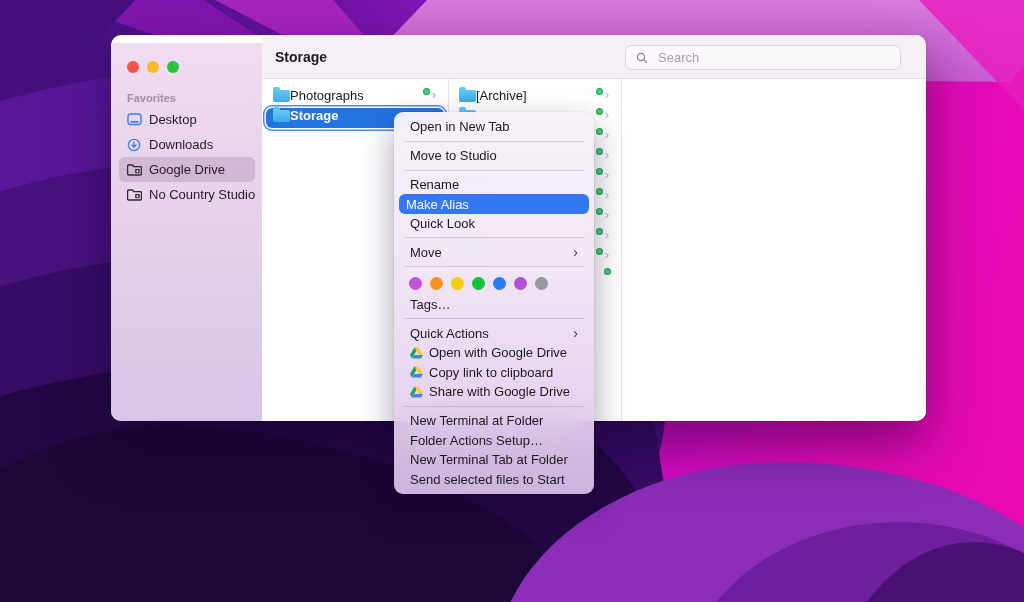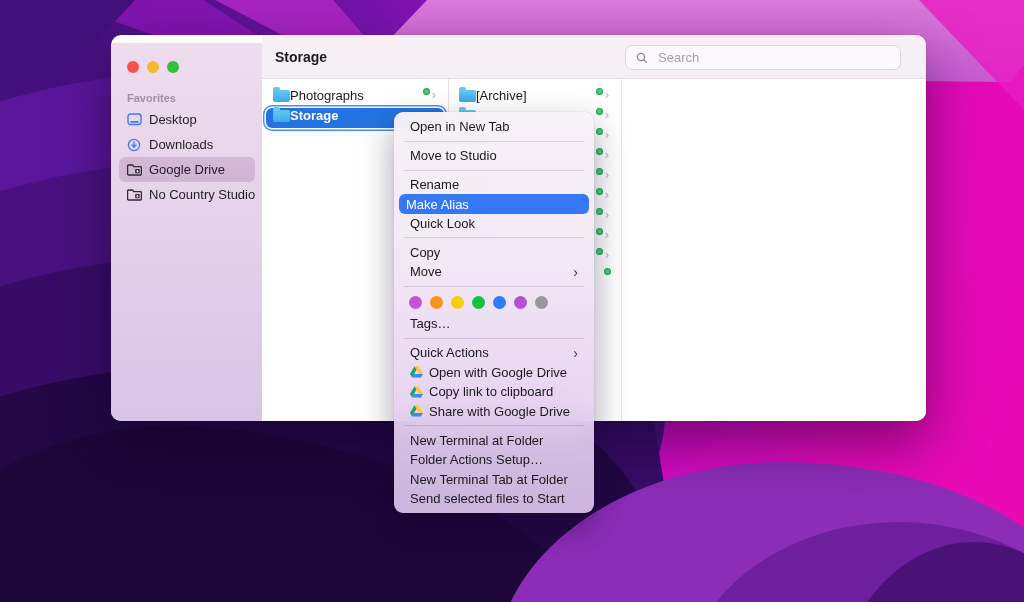--- a/index.html
+++ b/index.html
@@ -268,23 +268,20 @@
         <span class="mlbl">Rename</span>
       </div>
       <div class="mi hl">
         <span class="mlbl">Make Alias</span>
       </div>
       <div class="mi">
         <span class="mlbl">Quick Look</span>
       </div>
       <div class="msep"></div>
       <div class="mi">
-        <span class="mlbl">Copy</span>
-      </div>
-      <div class="mi">
         <span class="mlbl">Move</span>
         <span class="sub">›</span>
       </div>
       <div class="msep"></div>
       <div class="tagrow">
         <span class="tagdot" style="background: rgb(197, 83, 218);"></span>
         <span class="tagdot" style="background: rgb(247, 148, 29);"></span>
         <span class="tagdot" style="background: rgb(245, 206, 10);"></span>
         <span class="tagdot" style="background: rgb(23, 194, 62);"></span>
         <span class="tagdot" style="background: rgb(45, 124, 246);"></span>

